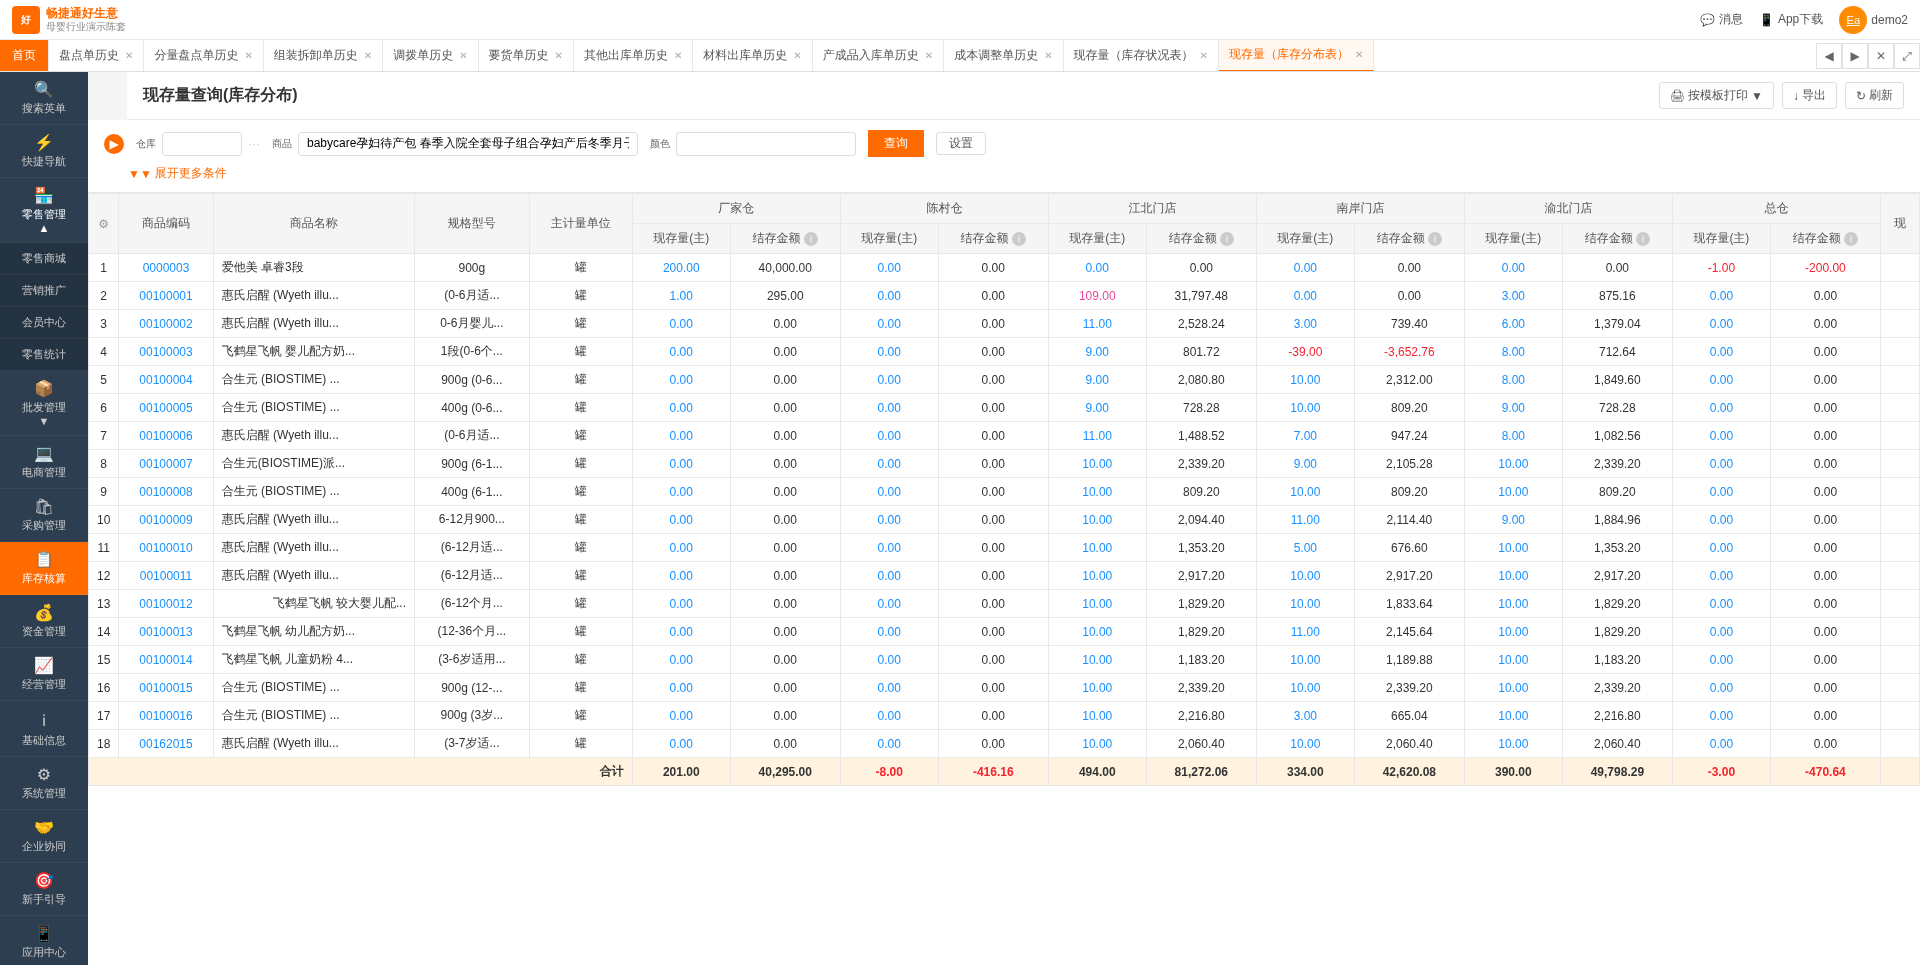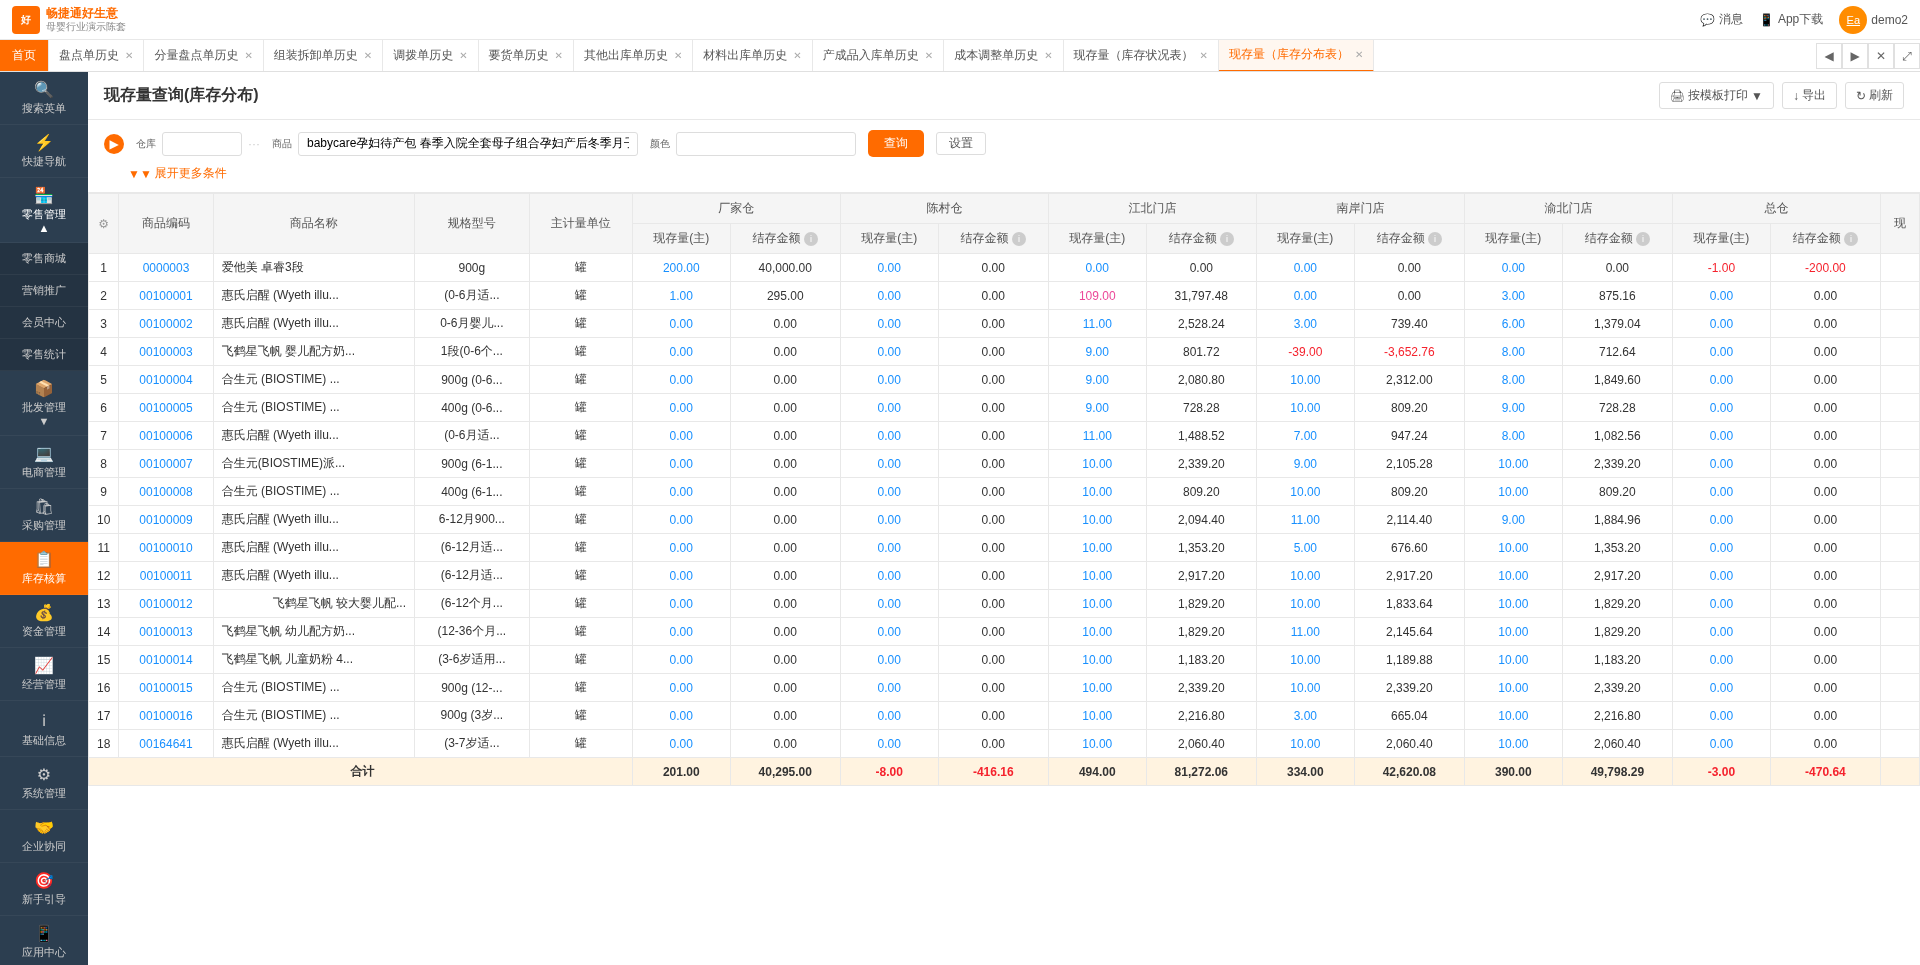--- a/index.html
+++ b/index.html
@@ -29,35 +29,35 @@
     .sidebar { width: 88px; background: #2c3e50; display: flex; flex-direction: column; flex-shrink: 0; overflow-y: auto; }
     .sidebar-item { padding: 8px 4px; text-align: center; cursor: pointer; color: #ccc; font-size: 11px; border-bottom: 1px solid rgba(255,255,255,0.05); }
     .sidebar-item.active { background: #ff6b00; color: #fff; }
     .sidebar-item .s-icon { font-size: 16px; margin-bottom: 2px; }
     .sidebar-sub { background: #243342; }
 
     
     .content-area { flex: 1; overflow: auto; display: flex; flex-direction: column; }
 
     
-    .page-header { background: #fff; padding: 10px 16px; border-bottom: 1px solid #e8e8e8; display: flex; align-items: center; justify-content: space-between; }
+    .page-header { background: #fff; padding: 10px 16px; border-bottom: 1px solid #e8e8e8; display: flex; align-items: center; justify-content: space-between; margin-left: 39px; }
     .page-title { font-size: 16px; font-weight: bold; color: #333; }
     .page-actions { display: flex; align-items: center; gap: 8px; }
     .btn-action { padding: 4px 10px; border: 1px solid #ddd; background: #fff; border-radius: 3px; font-size: 12px; cursor: pointer; display: flex; align-items: center; gap: 3px; color: #555; }
 
     
     .search-area { background: #fff; padding: 10px 16px; border-bottom: 1px solid #e8e8e8; }
     .search-row { display: flex; align-items: center; gap: 12px; flex-wrap: wrap; }
     .search-field { display: flex; align-items: center; gap: 6px; }
     .search-label { color: #666; font-size: 10px; white-space: nowrap; }
     .search-input { border: 1px solid #ddd; border-radius: 3px; padding: 4px 8px; font-size: 12px; width: 80px; }
     .search-input-long { width: 340px; }
     .search-input-medium { width: 180px; }
     .search-btn-expand { color: #ff6b00; font-size: 12px; cursor: pointer; display: flex; align-items: center; gap: 3px; }
-    .btn-orange { background: #ff6b00; color: #fff; border: none; border-radius: 5px; padding: 5px 16px; font-size: 12px; cursor: pointer; }
+    .btn-orange { background: #ff6b00; color: #fff; border: none; border-radius: 0; padding: 5px 16px; font-size: 12px; cursor: pointer; }
     .btn-white { background: #fff; color: #555; border: 1px solid #ddd; border-radius: 3px; padding: 2px 12px; font-size: 12px; cursor: pointer; }
     .expand-btn { background: #ff6b00; color: #fff; width: 20px; height: 20px; border-radius: 50%; display: flex; align-items: center; justify-content: center; cursor: pointer; font-size: 12px; flex-shrink: 0; }
 
     
     .table-area { flex: 1; overflow: auto; background: #fff; margin: 0; }
     .data-table { width: 100%; border-collapse: collapse; font-size: 12px; }
     .data-table th { background: #f5f5f5; border: 1px solid #e8e8e8; padding: 6px 8px; text-align: center; font-weight: normal; color: #555; white-space: nowrap; position: sticky; top: 0; z-index: 2; }
     .data-table td { border: 1px solid #e8e8e8; padding: 5px 8px; text-align: center; white-space: nowrap; }
     .data-table tr.summary-row td { background: #fff3e0; font-weight: bold; }
     .th-group { background: #f5f5f5; text-align: center; font-weight: 500; }
@@ -611,42 +611,42 @@
     <td style="color:#1890ff;cursor:pointer;">3.00</td>
     <td style="">665.04</td>
     <td style="color:#1890ff;cursor:pointer">10.00</td>
     <td>2,216.80</td>
     <td style="color:#1890ff;cursor:pointer;">0.00</td>
     <td style="">0.00</td>
     <td></td>
   </tr>
             <tr>
     <td>18</td>
-    <td style="color:#1890ff;cursor:pointer">00164641</td>
+    <td style="color:#1890ff;cursor:pointer">00162015</td>
     <td style="text-align:left">惠氏启醒 (Wyeth illu...</td>
     <td>(3-7岁适...</td>
     <td>罐</td>
     <td style="color:#1890ff;cursor:pointer">0.00</td>
     <td>0.00</td>
     <td style="color:#1890ff;cursor:pointer">0.00</td>
     <td>0.00</td>
     <td style="color:#1890ff;cursor:pointer">10.00</td>
     <td>2,060.40</td>
     <td style="color:#1890ff;cursor:pointer;">10.00</td>
     <td style="">2,060.40</td>
     <td style="color:#1890ff;cursor:pointer">10.00</td>
     <td>2,060.40</td>
     <td style="color:#1890ff;cursor:pointer;">0.00</td>
     <td style="">0.00</td>
     <td></td>
   </tr>
           </tbody>
         <tfoot id="table-foot">
         <tr class="summary-row">
-  <td colspan="5" style="text-align:center;padding-left:12px">合计</td>
+  <td colspan="5" style="text-align:right;padding-left:12px">合计</td>
   <td>201.00</td>
   <td>40,295.00</td>
   <td style="color:#f5222d">-8.00</td>
   <td style="color:#f5222d">-416.16</td>
   <td>494.00</td>
   <td>81,272.06</td>
   <td>334.00</td>
   <td>42,620.08</td>
   <td>390.00</td>
   <td>49,798.29</td>

